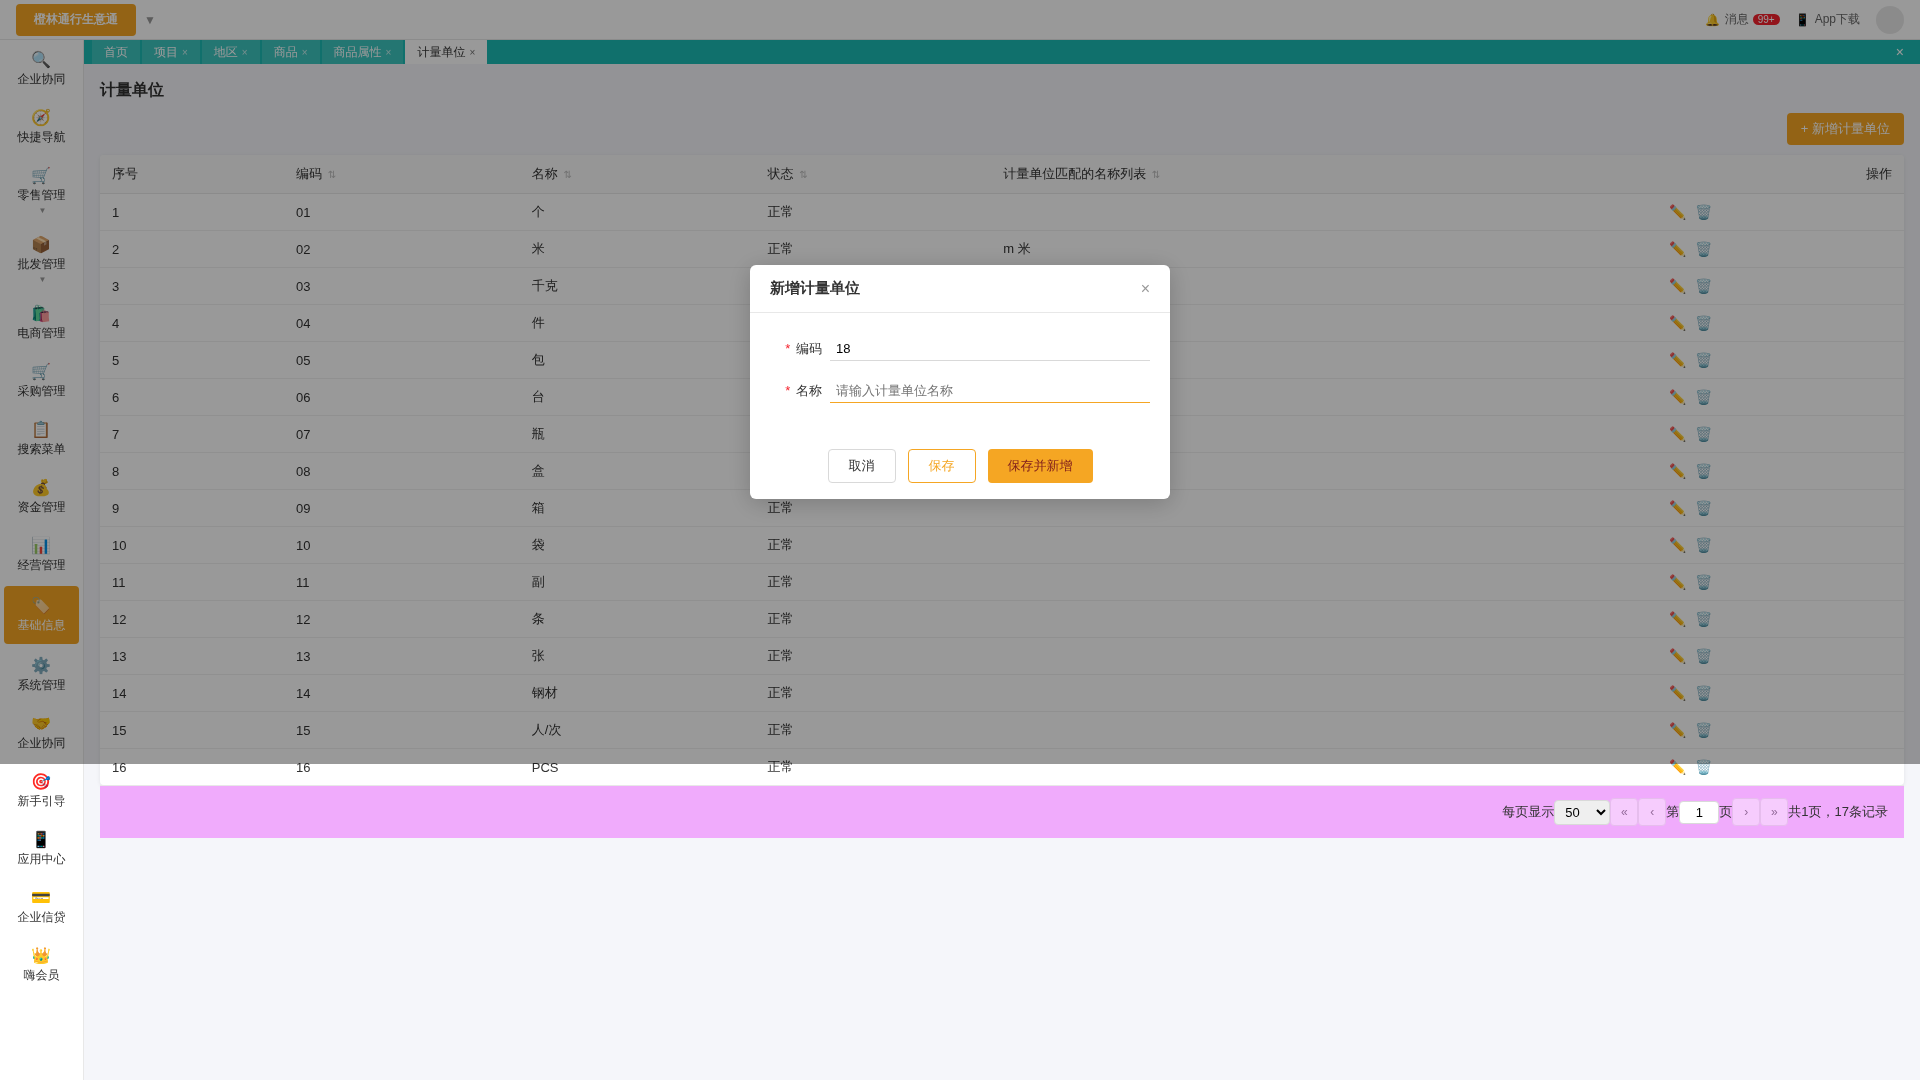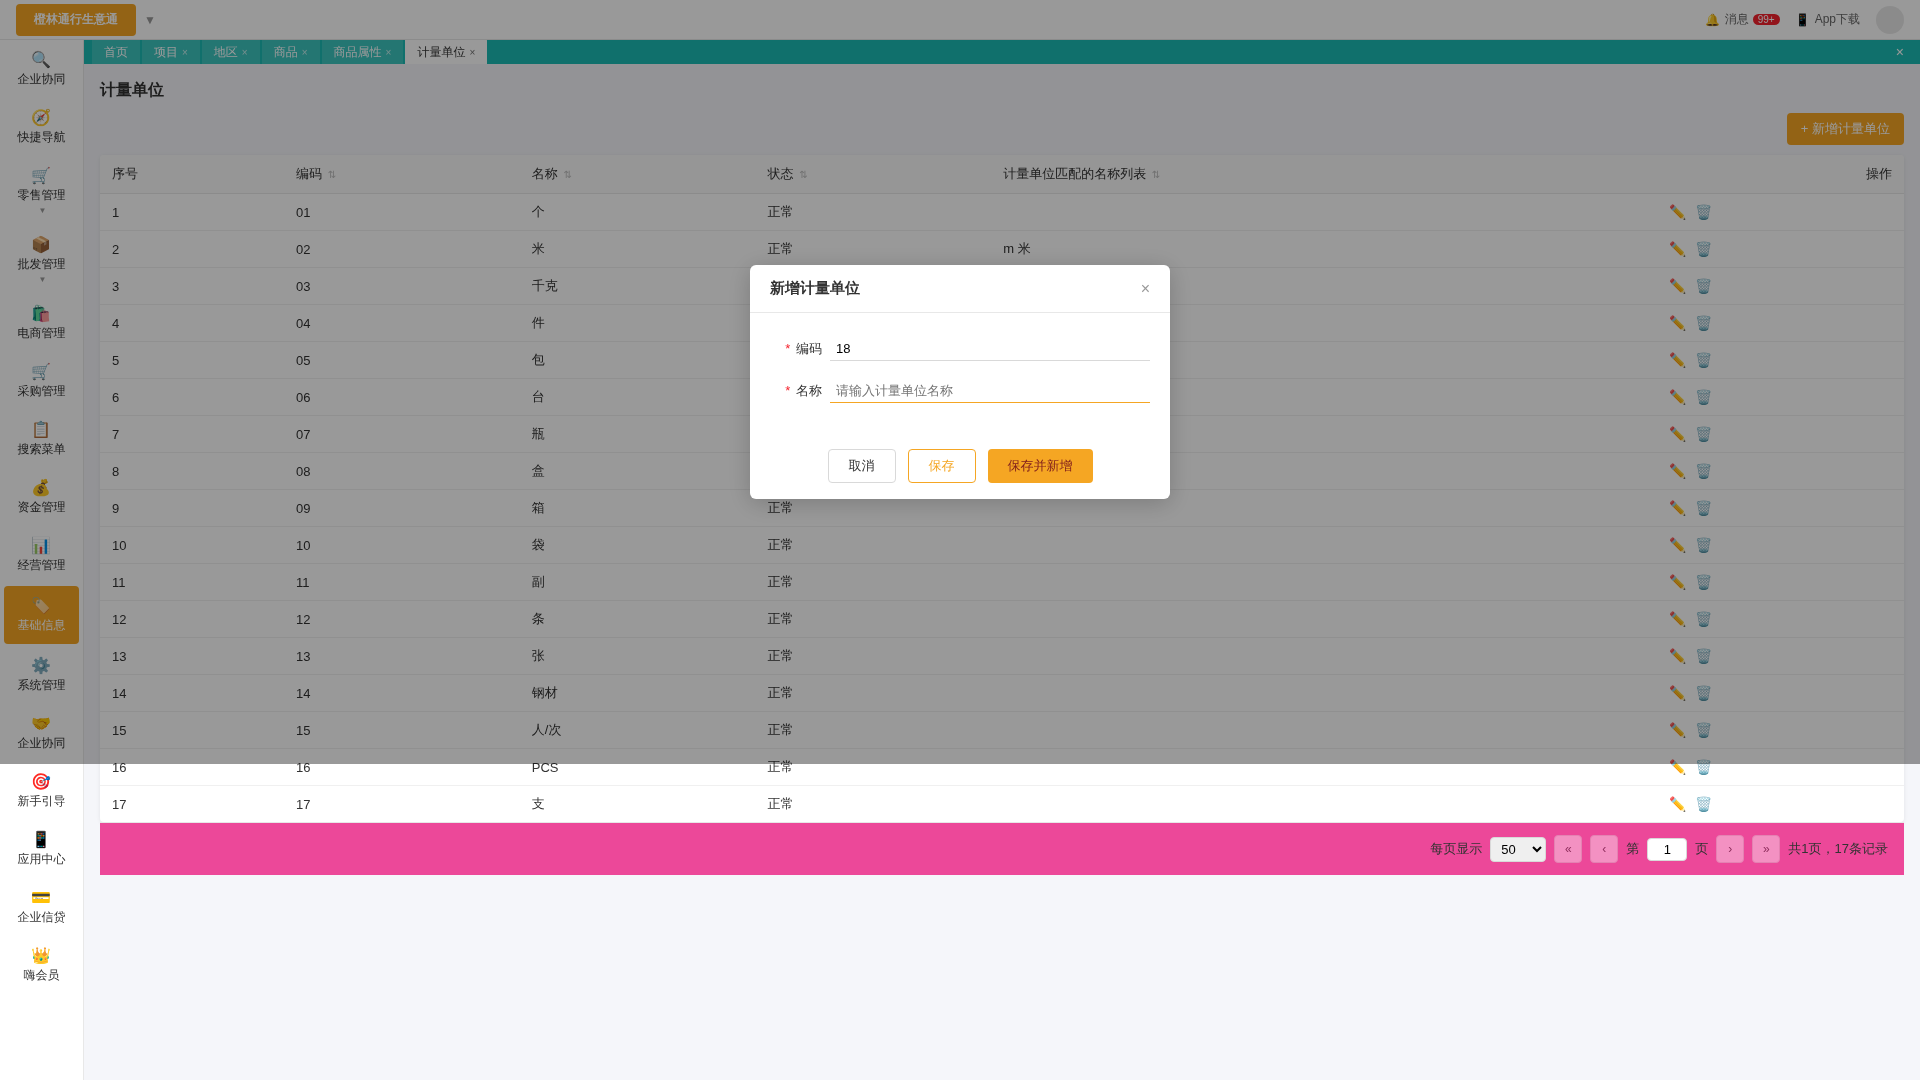--- a/index.html
+++ b/index.html
@@ -189,23 +189,22 @@
     .status-normal { color: #52c41a; }
     .action-icons { display: flex; gap: 8px; align-items: center; }
     .action-icon { color: #aaa; cursor: pointer; font-size: 14px; }
 
     
     .pagination {
       display: flex;
       align-items: center;
       justify-content: flex-end;
       padding: 12px 16px;
-      background: #ec4899;
+      background: #f0abfc;
       border-top: 1px solid #e8e8e8;
-      gap: 8px;
       font-size: 13px;
       color: #333;
     }
     .page-select {
       border: 1px solid #d9d9d9;
       border-radius: 4px;
       padding: 3px 6px;
       font-size: 13px;
     }
     .page-nav {
@@ -675,33 +674,20 @@
       <td>PCS</td>
       <td class="status-normal">正常</td>
       <td></td>
       <td style="text-align:right;">
         <div class="action-icons">
           <span class="action-icon">✏️</span>
           <span class="action-icon">🗑️</span>
         </div>
       </td>
     </tr>
-            <tr>
-      <td>17</td>
-      <td>17</td>
-      <td>支</td>
-      <td class="status-normal">正常</td>
-      <td></td>
-      <td style="text-align:right;">
-        <div class="action-icons">
-          <span class="action-icon">✏️</span>
-          <span class="action-icon">🗑️</span>
-        </div>
-      </td>
-    </tr>
           </tbody>
       </table>
 
       <div class="pagination">
         <span>每页显示</span>
         <select class="page-select">
           <option>50</option>
           <option>100</option>
         </select>
         <button class="page-nav disabled">«</button>

